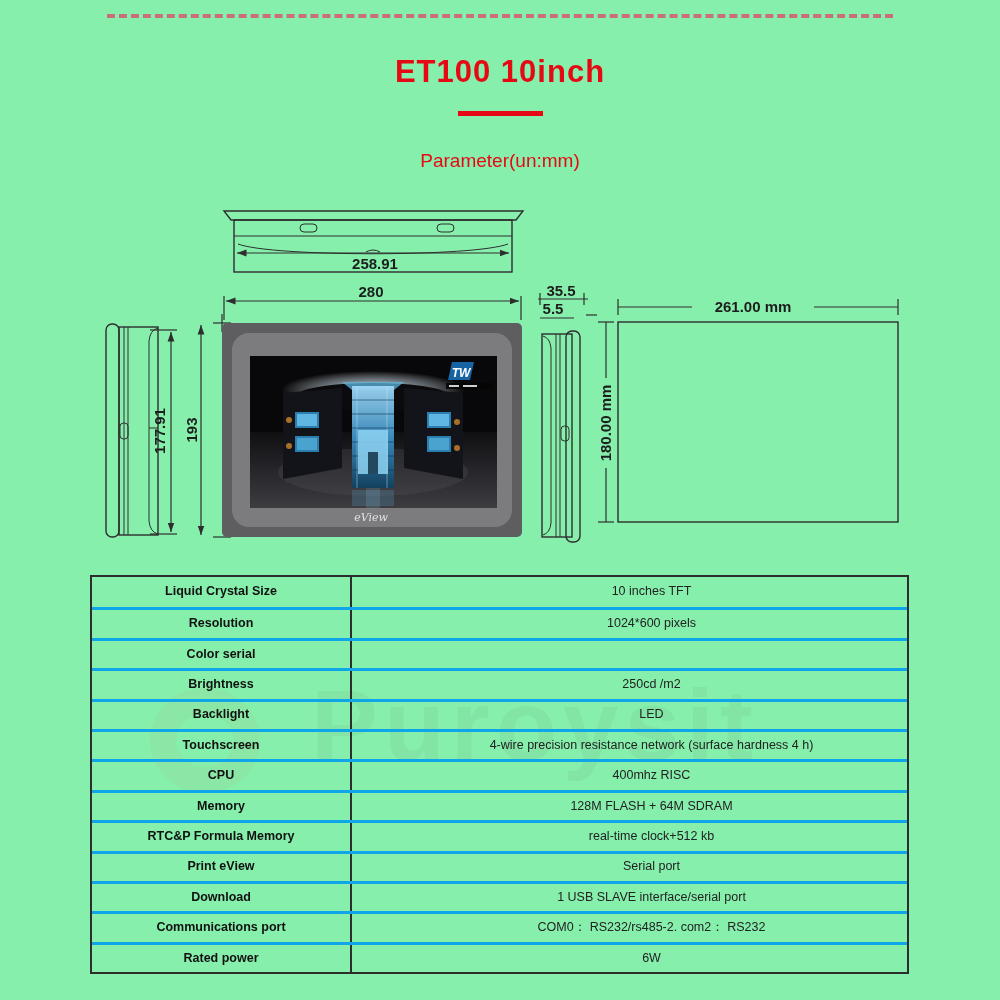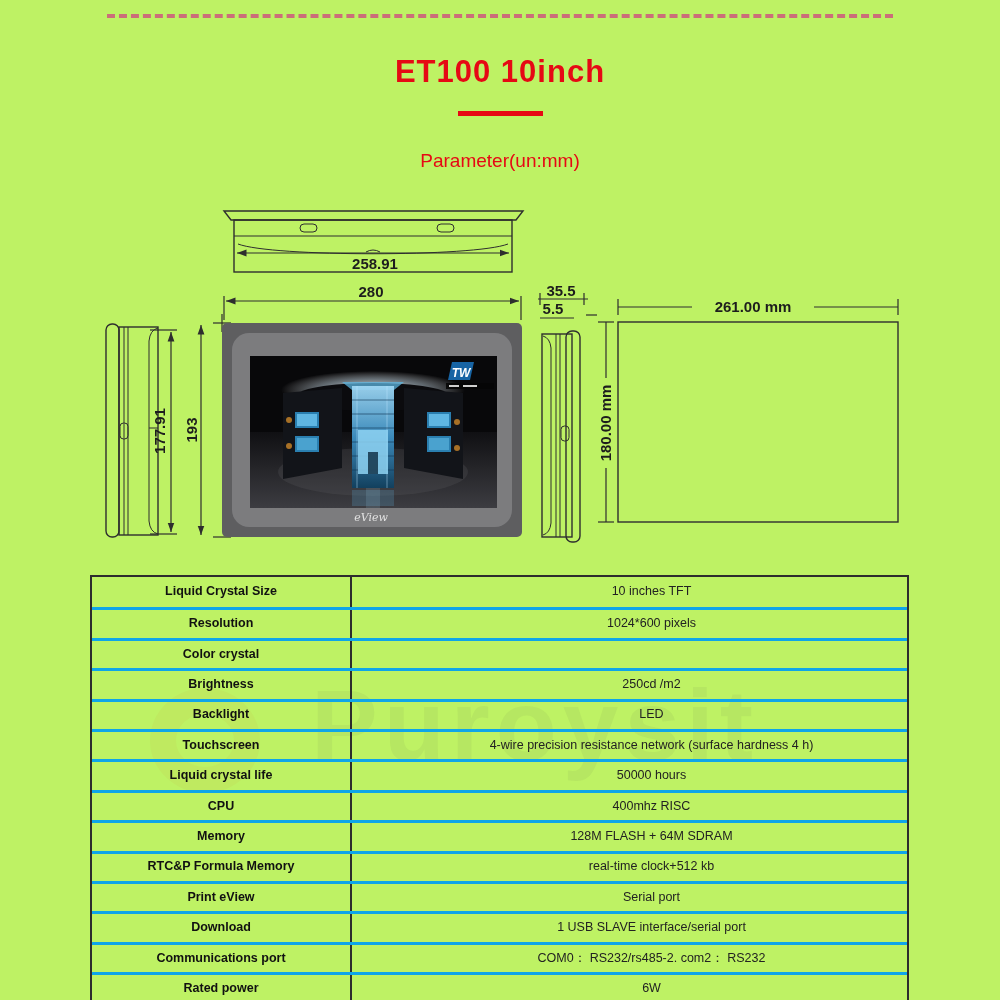--- a/index.html
+++ b/index.html
@@ -1,16 +1,16 @@
 <!DOCTYPE html>
 <html><head>
 <meta charset="utf-8">
 <style>
   html,body{margin:0;padding:0;background:#fff;}
-  #page{position:relative;width:1000px;height:1000px;background:#bef264;overflow:hidden;
+  #page{position:relative;width:1000px;height:1000px;background:#86efac;overflow:hidden;
         font-family:"Liberation Sans",sans-serif;color:#1a1a1a;}
 
   
   .dashed-rule{position:absolute;left:107px;top:14px;width:786px;height:0;
                border-top:4px dashed #cb6e79;}
   .page-title{position:absolute;left:0;top:54px;width:1000px;text-align:center;
               font-size:31px;font-weight:bold;color:#e60914;letter-spacing:1px;}
   .title-underline{position:absolute;left:458px;top:111px;width:85px;height:5px;background:#e60914;}
   .page-subtitle{position:absolute;left:0;top:138px;width:1000px;text-align:center;
                  font-size:19px;color:#e60914;margin-top:12px;}
@@ -211,42 +211,38 @@
       <div class="cell label">Liquid Crystal Size</div>
       <div class="cell value">10 inches TFT</div>
     </div>
 
     <div class="spec-row">
       <div class="cell label">Resolution</div>
       <div class="cell value">1024*600 pixels</div>
     </div>
 
     <div class="spec-row">
-      <div class="cell label">Color crystal</div>
+      <div class="cell label">Color serial</div>
     </div>
 
     <div class="spec-row">
       <div class="cell label">Brightness</div>
       <div class="cell value">250cd /m2</div>
     </div>
 
     <div class="spec-row">
       <div class="cell label">Backlight</div>
       <div class="cell value">LED</div>
     </div>
 
     <div class="spec-row">
       <div class="cell label">Touchscreen</div>
       <div class="cell value">4-wire precision resistance network (surface hardness 4 h)</div>
     </div>
 
-    <div class="spec-row">
-      <div class="cell label">Liquid crystal life</div>
-      <div class="cell value">50000 hours</div>
-    </div>
 
     <div class="spec-row">
       <div class="cell label">CPU</div>
       <div class="cell value">400mhz RISC</div>
     </div>
 
     <div class="spec-row">
       <div class="cell label">Memory</div>
       <div class="cell value">128M FLASH + 64M SDRAM</div>
     </div>

